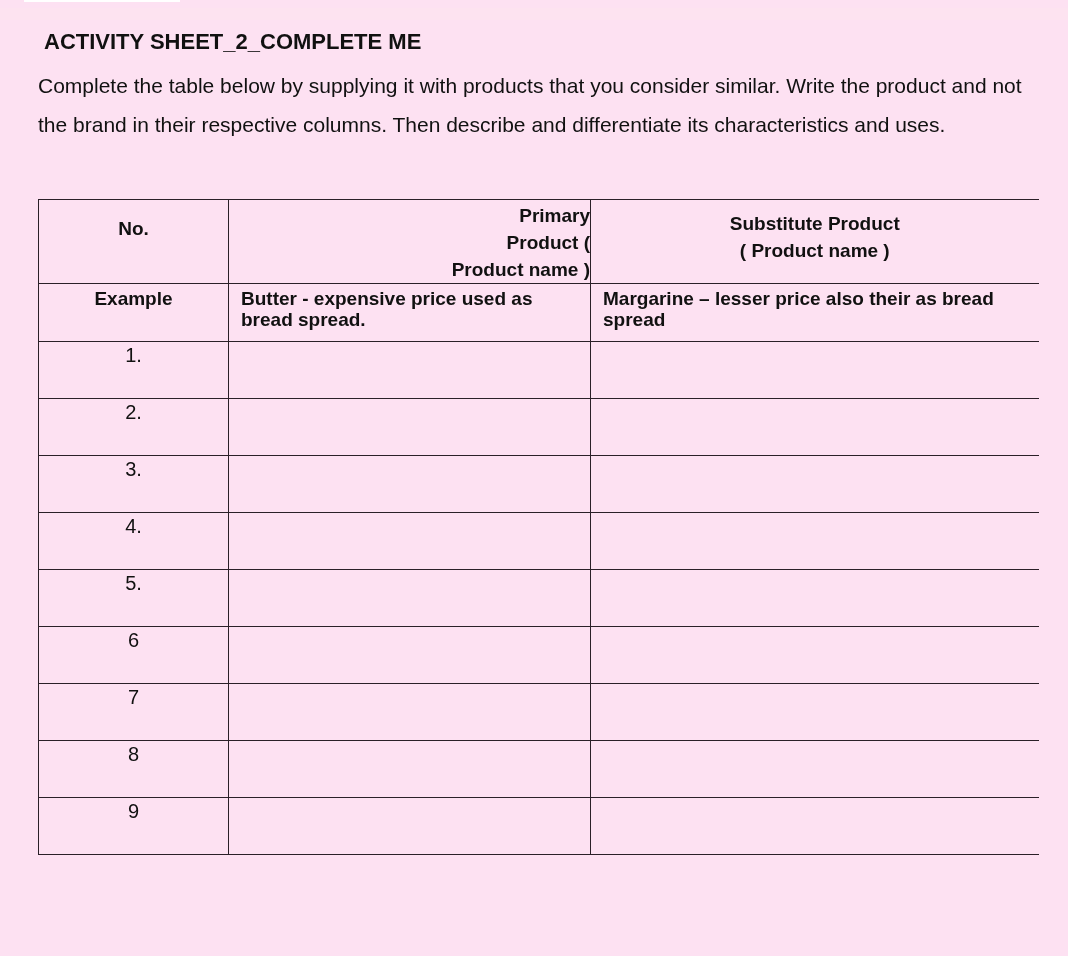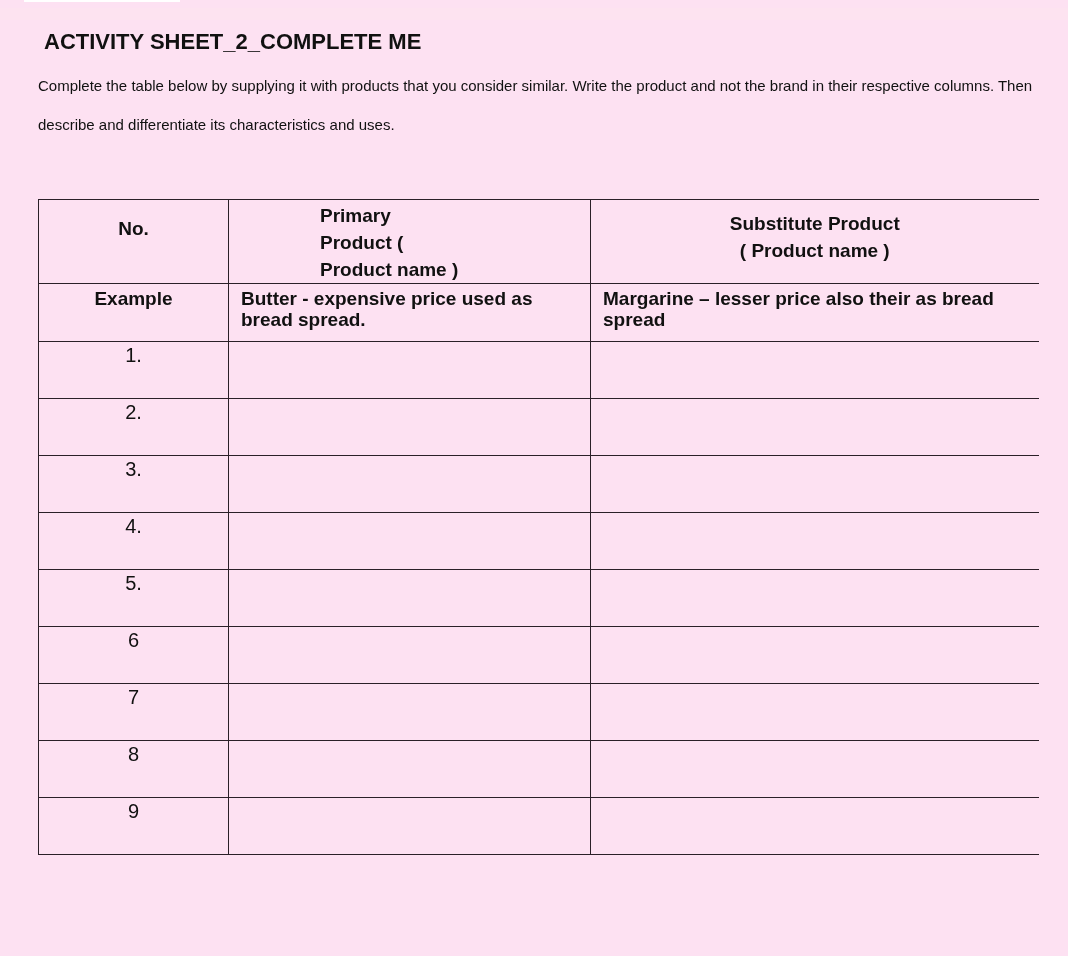--- a/index.html
+++ b/index.html
@@ -38,21 +38,21 @@
     font-size: 22px;
     font-weight: bold;
     letter-spacing: 0px;
     margin: 6px;
   }
   .instructions {
     position: absolute;
     left: 38px;
     top: 66px;
     width: 1000px;
-    font-size: 15px;
+    font-size: 21px;
     line-height: 39px;
     margin: 0;
   }
   .sheet-table {
     position: absolute;
     left: 38px;
     top: 199px;
     width: 1000px;
     border-collapse: collapse;
     table-layout: fixed;
@@ -75,21 +75,21 @@
   }
   .th-no {
     text-align: center;
     vertical-align: top;
   }
   .th-no span {
     display: block;
     padding-top: 18px;
   }
   .th-primary {
-    text-align: left;
+    text-align: right;
   }
   .th-primary span {
     display: block;
     padding-left: 91px;
     padding-top: 2px;
     line-height: 27px;
     white-space: pre-line;
   }
   .th-sub {
     text-align: center;

